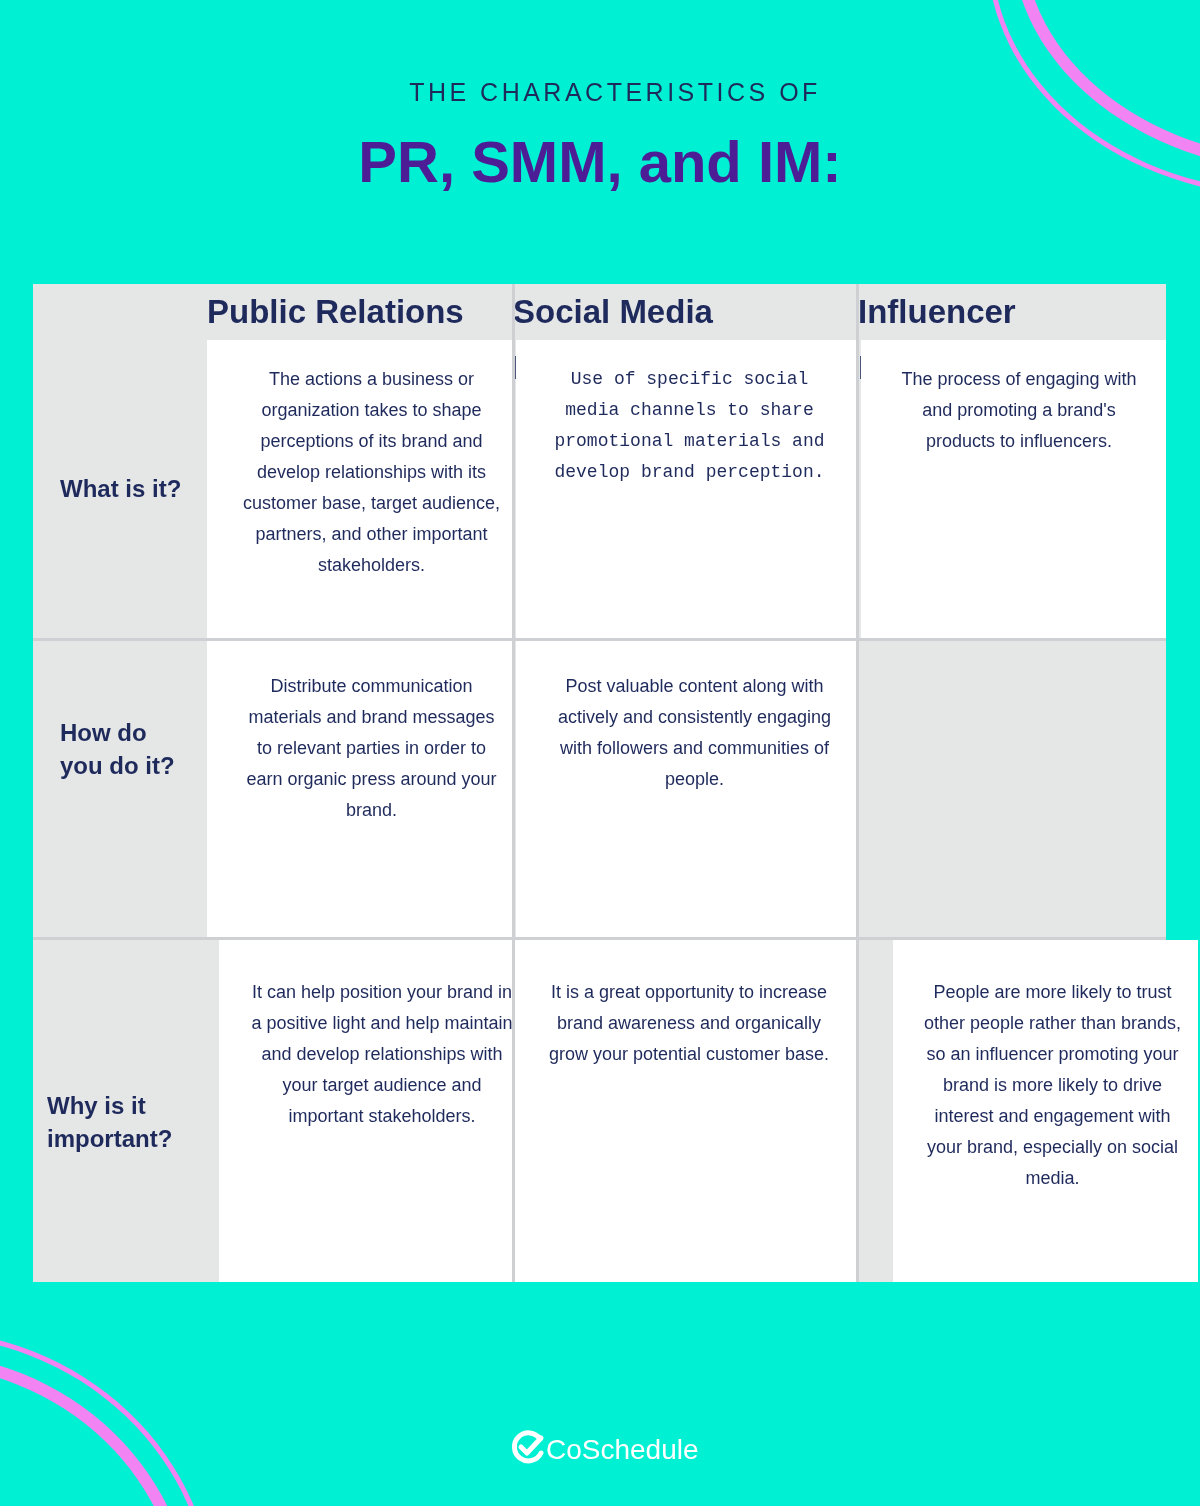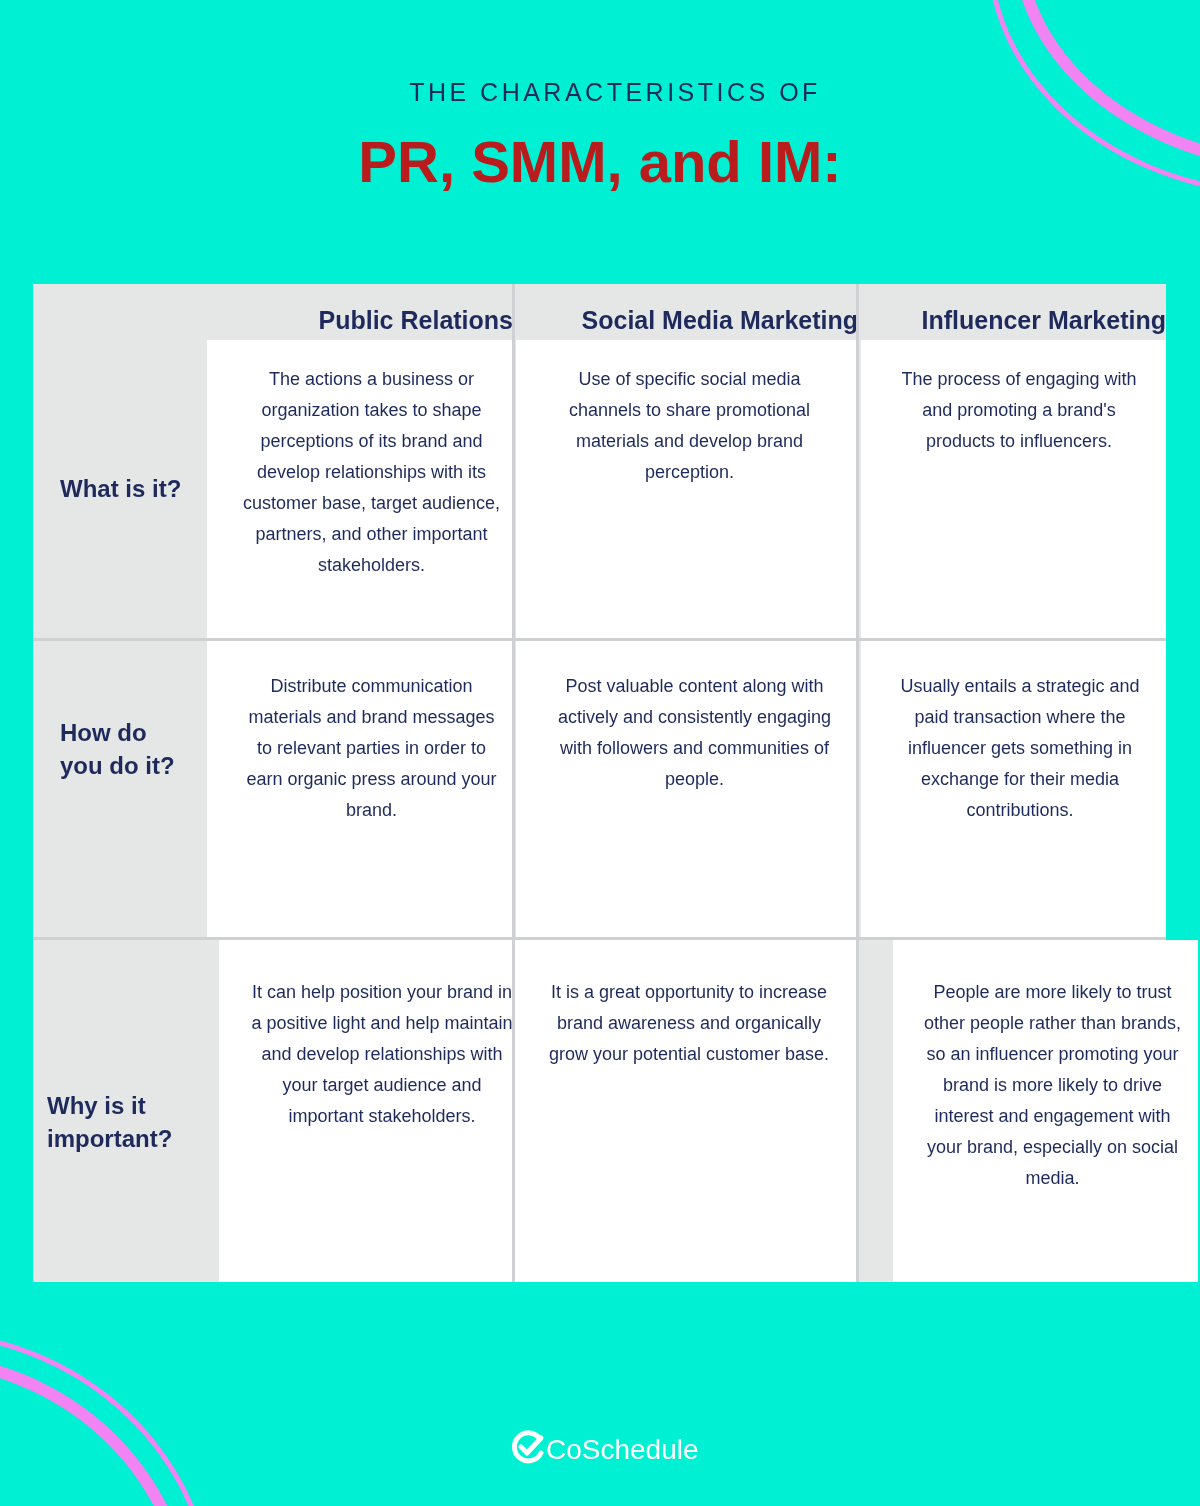--- a/index.html
+++ b/index.html
@@ -14,31 +14,31 @@
   .arc-tr-inner { left:1012px; top:-293px; width:600px; height:466px; border-width:12px; }
   .arc-bl-outer { left:-375px; top:1330px; width:590px; height:560px; border-width:5px; }
   .arc-bl-inner { left:-365px; top:1353px; width:560px; height:540px; border-width:12px; }
 
   .subtitle {
     position:absolute; left:0; width:1200px; top:78px; text-align:center;
     font-size:25px; letter-spacing:3.5px; font-weight:normal; color:#1f2a5c;padding-left:15px;
   }
   .title {
     position:absolute; left:0; width:1200px; top:128px; text-align:center;
-    font-size:58px; font-weight:bold; color:#b91c1c;
+    font-size:58px; font-weight:bold; color:#4c1d95;
   }
 
   .table {
     position:absolute; left:33px; top:284px; width:1133px; height:998px;
     background:#e5e6e6;
   }
   .cell { position:absolute; box-sizing:border-box; }
   .head {
-    position:absolute; top:8px; height:56px; text-align:right;
-    font-weight:bold; font-size:25px; line-height:56px; color:#1f2a5c;
+    position:absolute; top:0; height:56px; text-align:left;
+    font-weight:bold; font-size:33px; line-height:56px; color:#1f2a5c;
   }
   .body-cell { background:#ffffff; font-size:18px; line-height:31px; color:#1f2a5c;text-align:center; }
   .row-label {
     position:absolute; left:0; width:174px; font-weight:bold; font-size:24px; line-height:33px;
     color:#1f2a5c; box-sizing:border-box;
   }
   .vline { position:absolute; width:3px; background:#cfd0d4; }
   .hline { position:absolute; height:3px; background:#cfd0d4; }
 
   .logo {
@@ -58,27 +58,26 @@
 <div class="title">PR, SMM, and IM:</div>
 
 <div class="table">
 
   <div class="head" style="left:174px;width:306px;">Public Relations</div>
   <div class="head" style="left:480px;width:345px;">Social Media Marketing</div>
   <div class="head" style="left:825px;width:308px;">Influencer Marketing</div>
 
   <div class="row-label" style="top:188px;padding-left:27px;">What is it?</div>
   <div class="cell body-cell" style="left:174px;top:56px;width:306px;height:298px;padding:24px 12px 0 35px;">The actions a business or organization takes to shape perceptions of its brand and develop relationships with its customer base, target audience, partners, and other important stakeholders.</div>
-  <div class="cell body-cell" style="left:483px;top:56px;width:342px;height:298px;padding:24px 30px 0 35px;">Use of specific social media channels to share promotional materials and develop brand perception.</div>
+  <div class="cell body-cell" style="left:483px;top:56px;width:342px;height:298px;padding:24px 30px 0 35px;font-family:Liberation Mono, monospace;">Use of specific social media channels to share promotional materials and develop brand perception.</div>
   <div class="cell body-cell" style="left:828px;top:56px;width:305px;height:298px;padding:24px 20px 0 31px;">The process of engaging with and promoting a brand's products to influencers.</div>
 
   <div class="row-label" style="top:432px;padding-left:27px;width:160px;">How do you do it?</div>
   <div class="cell body-cell" style="left:174px;top:357px;width:306px;height:296px;padding:30px 12px 0 35px;">Distribute communication materials and brand messages to relevant parties in order to earn organic press around your brand.</div>
   <div class="cell body-cell" style="left:483px;top:357px;width:342px;height:296px;padding:30px 20px 0 35px;">Post valuable content along with actively and consistently engaging with followers and communities of people.</div>
-  <div class="cell body-cell" style="left:828px;top:357px;width:305px;height:296px;padding:30px 18px 0 31px;">Usually entails a strategic and paid transaction where the influencer gets something in exchange for their media contributions.</div>
 
   <div class="row-label" style="top:805px;padding-left:14px;width:170px;">Why is it important?</div>
   <div class="cell body-cell" style="left:174px;top:656px;width:306px;height:342px;padding:37px 12px 0 32px;margin-left:12px;">It can help position your brand in a positive light and help maintain and develop relationships with your target audience and important stakeholders.</div>
   <div class="cell body-cell" style="left:483px;top:656px;width:342px;height:342px;padding:37px 28px 0 32px;">It is a great opportunity to increase brand awareness and organically grow your potential customer base.</div>
   <div class="cell body-cell" style="left:828px;top:656px;width:305px;height:342px;padding:37px 14px 0 28px;margin-left:32px;">People are more likely to trust other people rather than brands, so an influencer promoting your brand is more likely to drive interest and engagement with your brand, especially on social media.</div>
 
   <div class="vline" style="left:479px;top:0;height:998px;"></div>
   <div class="vline" style="left:823px;top:0;height:998px;"></div>
   <div class="hline" style="left:0;top:354px;width:1133px;"></div>
   <div class="hline" style="left:0;top:653px;width:1133px;"></div>

